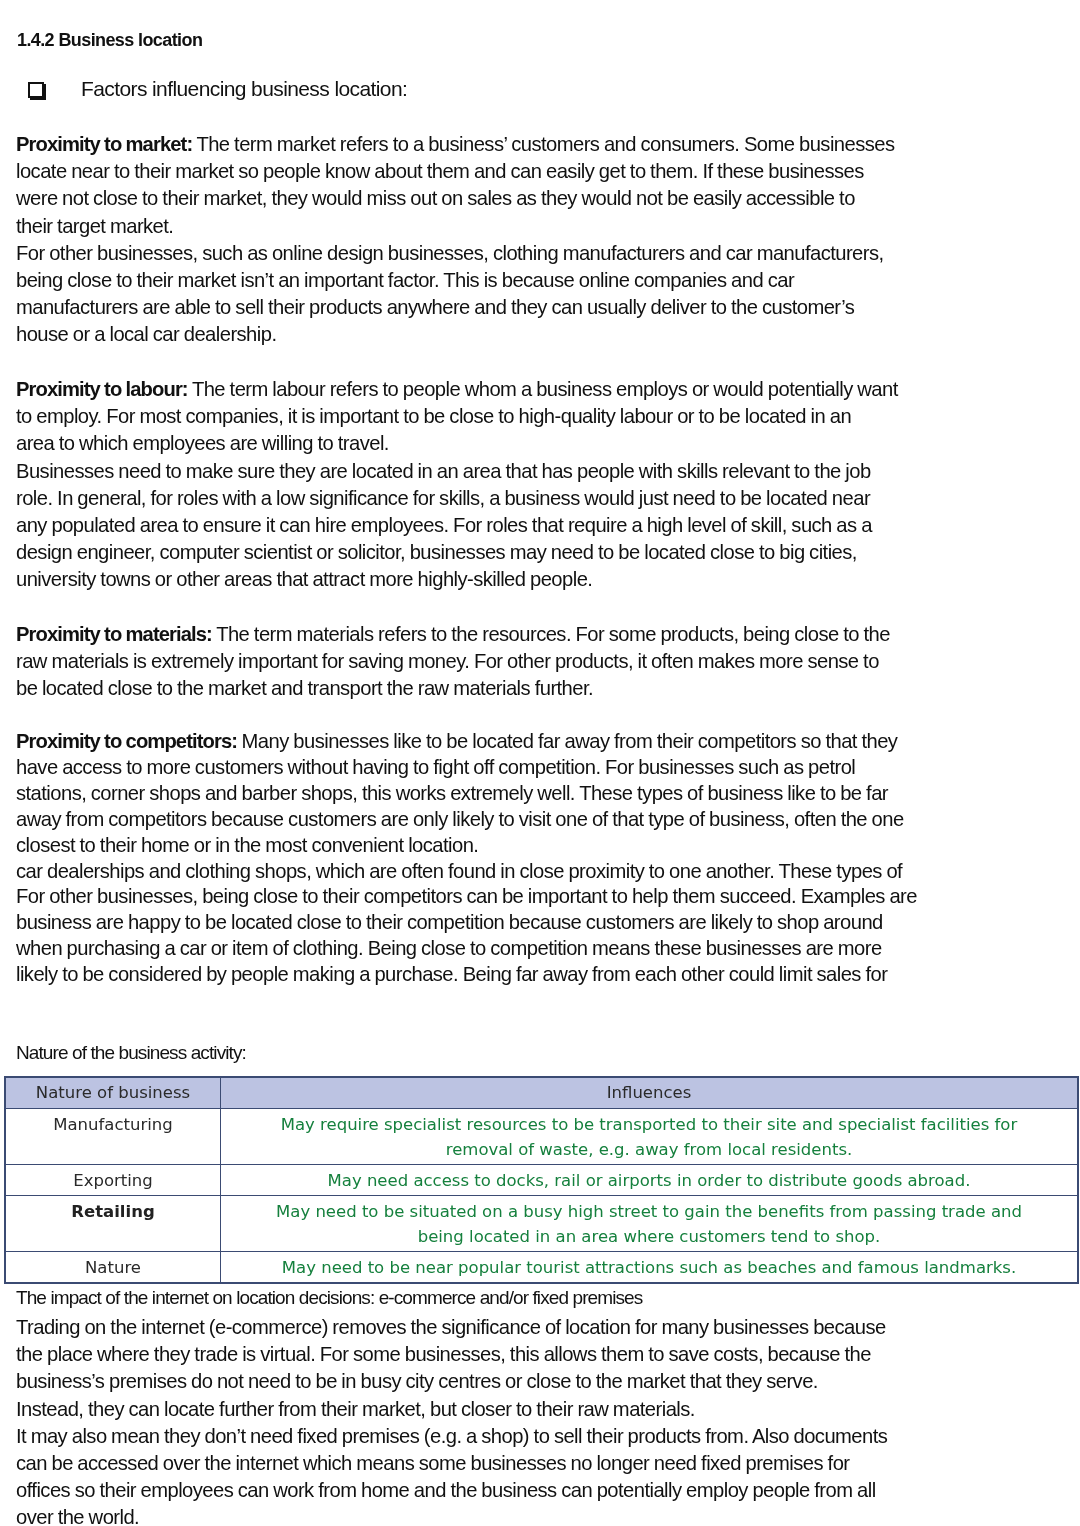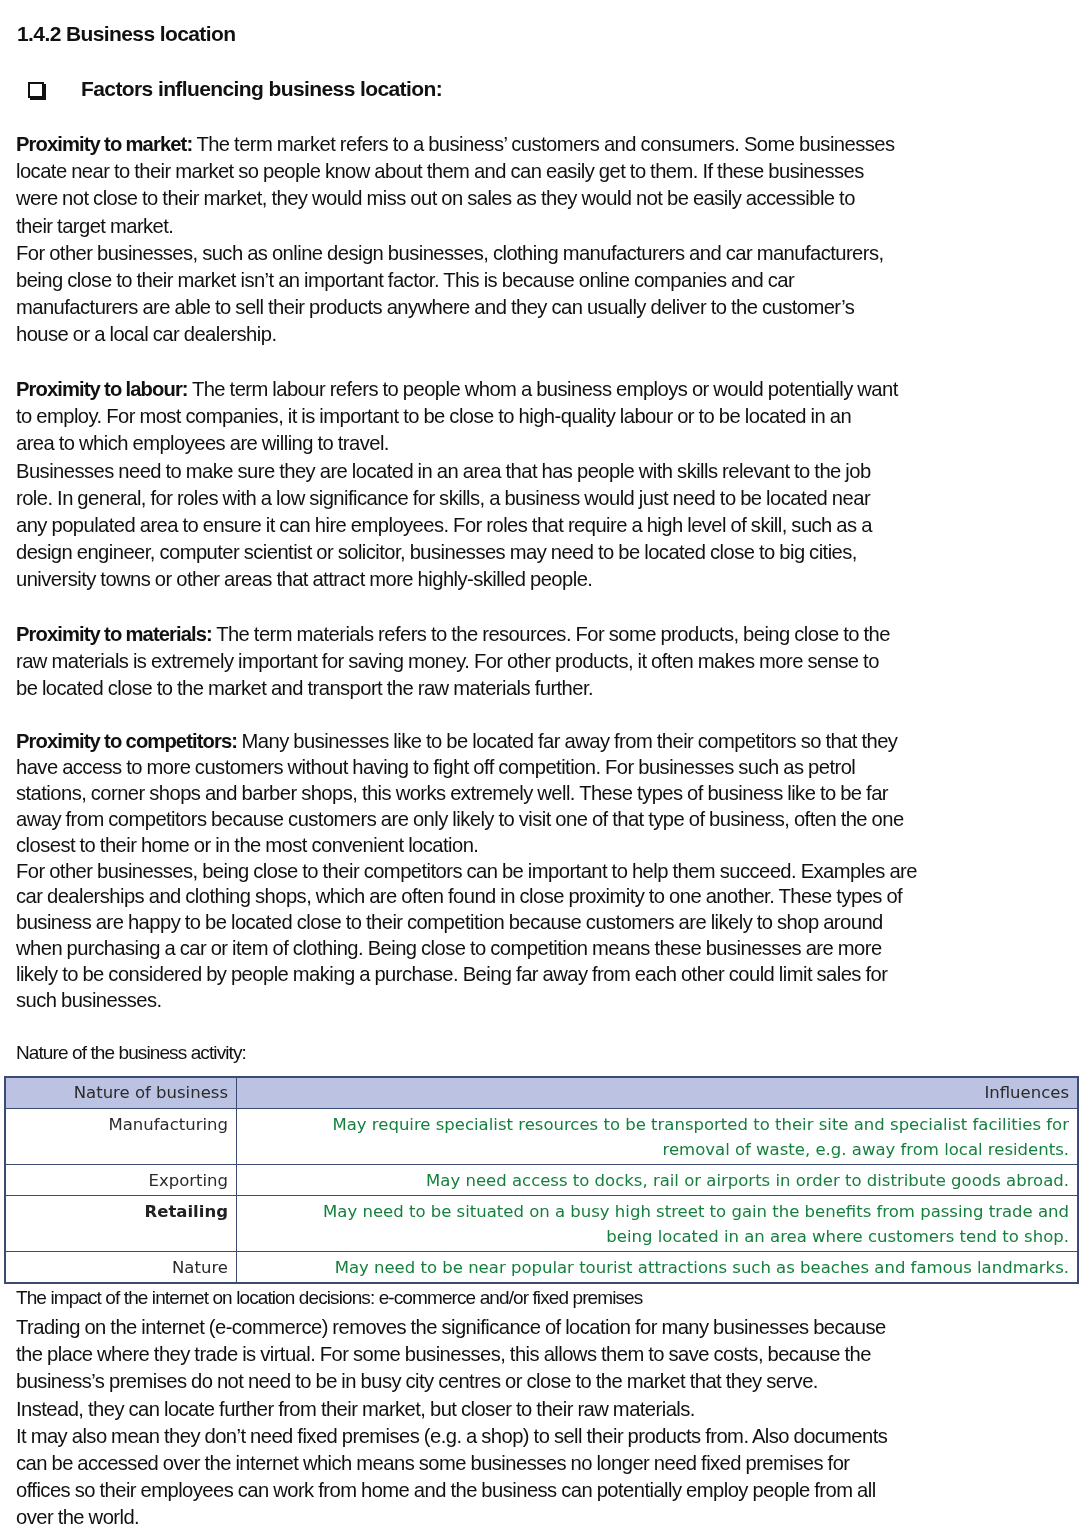--- a/index.html
+++ b/index.html
@@ -2,51 +2,51 @@
 <html><head>
 <meta charset="utf-8">
 <style>
   html, body { margin: 0; padding: 0; background: #ffffff; }
   body {
     width: 1080px; height: 1526px; overflow: hidden; position: relative;
     font-family: "Liberation Sans", sans-serif; color: #111;
   }
   .page { position: absolute; left: 0; top: 0; width: 1080px; }
   .h1 {
-    position: absolute; left: 17px; top: 22px;
-    font-size: 21px; font-weight: bold; letter-spacing: -0.6px; white-space: nowrap;
+    position: absolute; left: 17px; top: 30px;
+    font-size: 18px; font-weight: bold; letter-spacing: -0.6px; white-space: nowrap;
   }
   .bullet-row { position: absolute; left: 28px; top: 77px; height: 28px; }
   .checkbox-icon {
     position: absolute; left: 0; top: 5px; width: 12px; height: 12px;
     border: 2px solid #111; box-shadow: 2px 2px 0 #111; background: #fff;
   }
   .bullet-text {
-    position: absolute; left: 53px; top: 0; font-size: 21px; font-weight: bold;
+    position: absolute; left: 53px; top: 0; font-size: 21px; font-weight: normal;
     letter-spacing: -0.6px; white-space: nowrap;
   }
   .para {
     position: absolute; left: 16px; width: 1060px;
     font-size: 20.2px; line-height: 27.2px; letter-spacing: -0.55px;
     word-spacing: -0.5px;
   }
   .para .line { display: block; white-space: nowrap; }
   .para b { font-weight: bold; letter-spacing: -0.9px; }
   .section-title {
     position: absolute; left: 16px; font-size: 19px; font-weight: normal;
     letter-spacing: -0.9px; white-space: nowrap;
   }
   table.nature {
     position: absolute; left: 4px; top: 1076px; width: 1075px;
     border-collapse: collapse; border: 2px solid #3b4b73;
     font-family: "DejaVu Sans", sans-serif; font-size: 16.5px; color: #2a2a2a;
   }
   table.nature th, table.nature td {
-    border: 1.5px solid #3b4b73; text-align: right; vertical-align: top;
-    padding: 3px 8px 2px 24px; font-weight: normal; line-height: 25px;
+    border: 1.5px solid #3b4b73; text-align: center; vertical-align: top;
+    padding: 3px 8px 2px 8px; font-weight: normal; line-height: 25px;
   }
   table.nature th { background: #bcc3e2; height: 26px; padding-top: 2px; }
   table.nature td.c1 { width: 198px; }
   table.nature td.c2 { color: #15803d; }
   table.nature tr.bold-row td.c1 { font-weight: bold; color: #222; margin-top: 42px; }
   table.nature .cell-line { display: block; white-space: nowrap; }
 </style>
 </head>
 <body>
 
@@ -86,26 +86,25 @@
     <span class="line">raw materials is extremely important for saving money. For other products, it often makes more sense to</span>
     <span class="line">be located close to the market and transport the raw materials further.</span>
   </div>
 
   <div class="para" style="top:729px; line-height:25.9px;">
     <span class="line"><b>Proximity to competitors:</b><span> Many businesses like to be located far away from their competitors so that they</span></span>
     <span class="line">have access to more customers without having to fight off competition. For businesses such as petrol</span>
     <span class="line">stations, corner shops and barber shops, this works extremely well. These types of business like to be far</span>
     <span class="line">away from competitors because customers are only likely to visit one of that type of business, often the one</span>
     <span class="line">closest to their home or in the most convenient location.</span>
+    <span class="line">car dealerships and clothing shops, which are often found in close proximity to one another. These types of</span>
     <span class="line">For other businesses, being close to their competitors can be important to help them succeed. Examples are</span>
-    <span class="line">car dealerships and clothing shops, which are often found in close proximity to one another. These types of</span>
     <span class="line">business are happy to be located close to their competition because customers are likely to shop around</span>
     <span class="line">when purchasing a car or item of clothing. Being close to competition means these businesses are more</span>
     <span class="line">likely to be considered by people making a purchase. Being far away from each other could limit sales for</span>
-    <span class="line">such businesses.</span>
   </div>
 
   <div class="section-title" style="top:1042px">Nature of the business activity:</div>
 
   <table class="nature">
     <thead>
       <tr>
         <th>Nature of business</th>
         <th>Influences</th>
       </tr>

